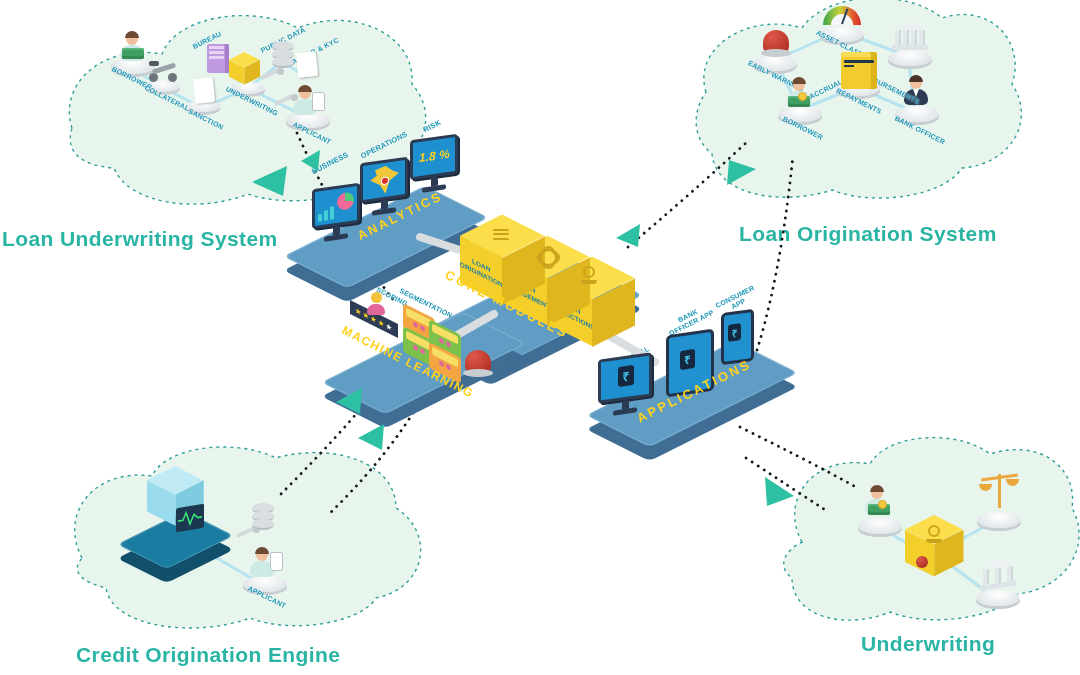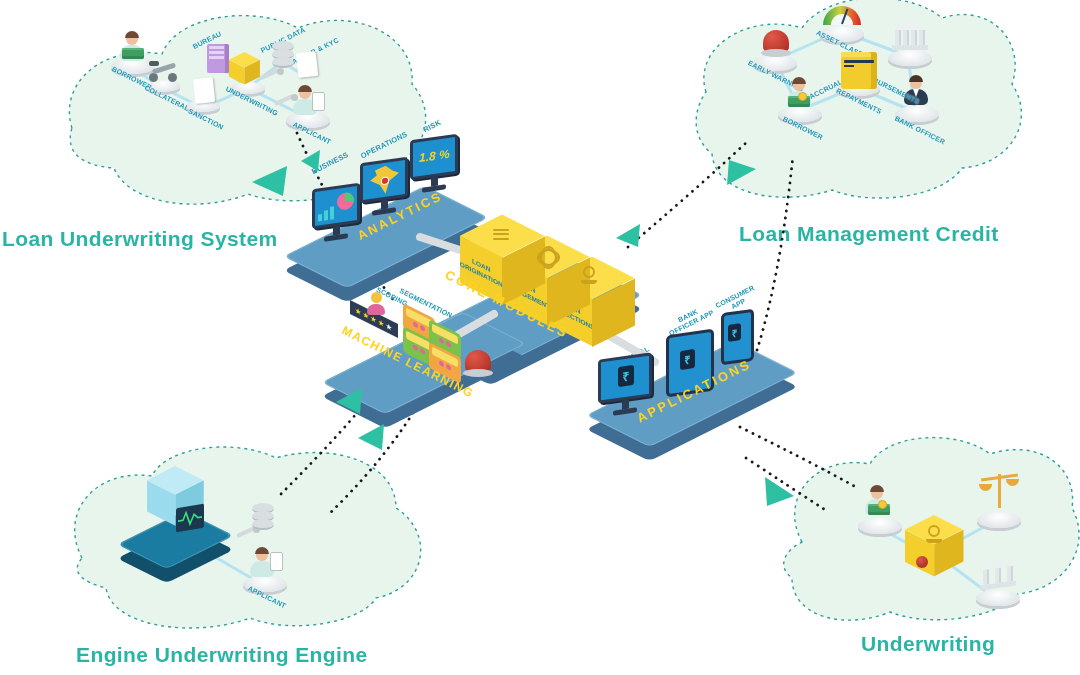--- a/index.html
+++ b/index.html
@@ -168,22 +168,22 @@
       <polygon points="320,150 301,161 318,171"></polygon>
       <polygon points="640,224 616,238 638,247"></polygon>
       <polygon points="727,185 756,169 729,160"></polygon>
       <polygon points="362,388 336,402 360,414"></polygon>
       <polygon points="384,424 358,438 382,450"></polygon>
       <polygon points="765,477 794,496 767,506"></polygon>
     </g>
   </svg>
 
   <div class="ct" style="left:2px;top:227px">Loan Underwriting System</div>
-  <div class="ct" style="left:739px;top:222px">Loan Management Credit</div>
-  <div class="ct" style="left:76px;top:643px">Engine Underwriting Engine</div>
+  <div class="ct" style="left:739px;top:222px">Loan Origination System</div>
+  <div class="ct" style="left:76px;top:643px">Credit Origination Engine</div>
   <div class="ct" style="left:861px;top:632px">Underwriting</div>
 
   <div class="pod" style="left:111px;top:58px"></div>
   <div class="prs" style="left:119px;top:32px">
       <span class="hd"></span>
       <span class="hr"></span>
       <span class="bd"></span>
     </div>
   <div class="cash" style="left:122px;top:48px"></div>
   <div class="nl" style="left:132px;top:78px">BORROWER</div>

